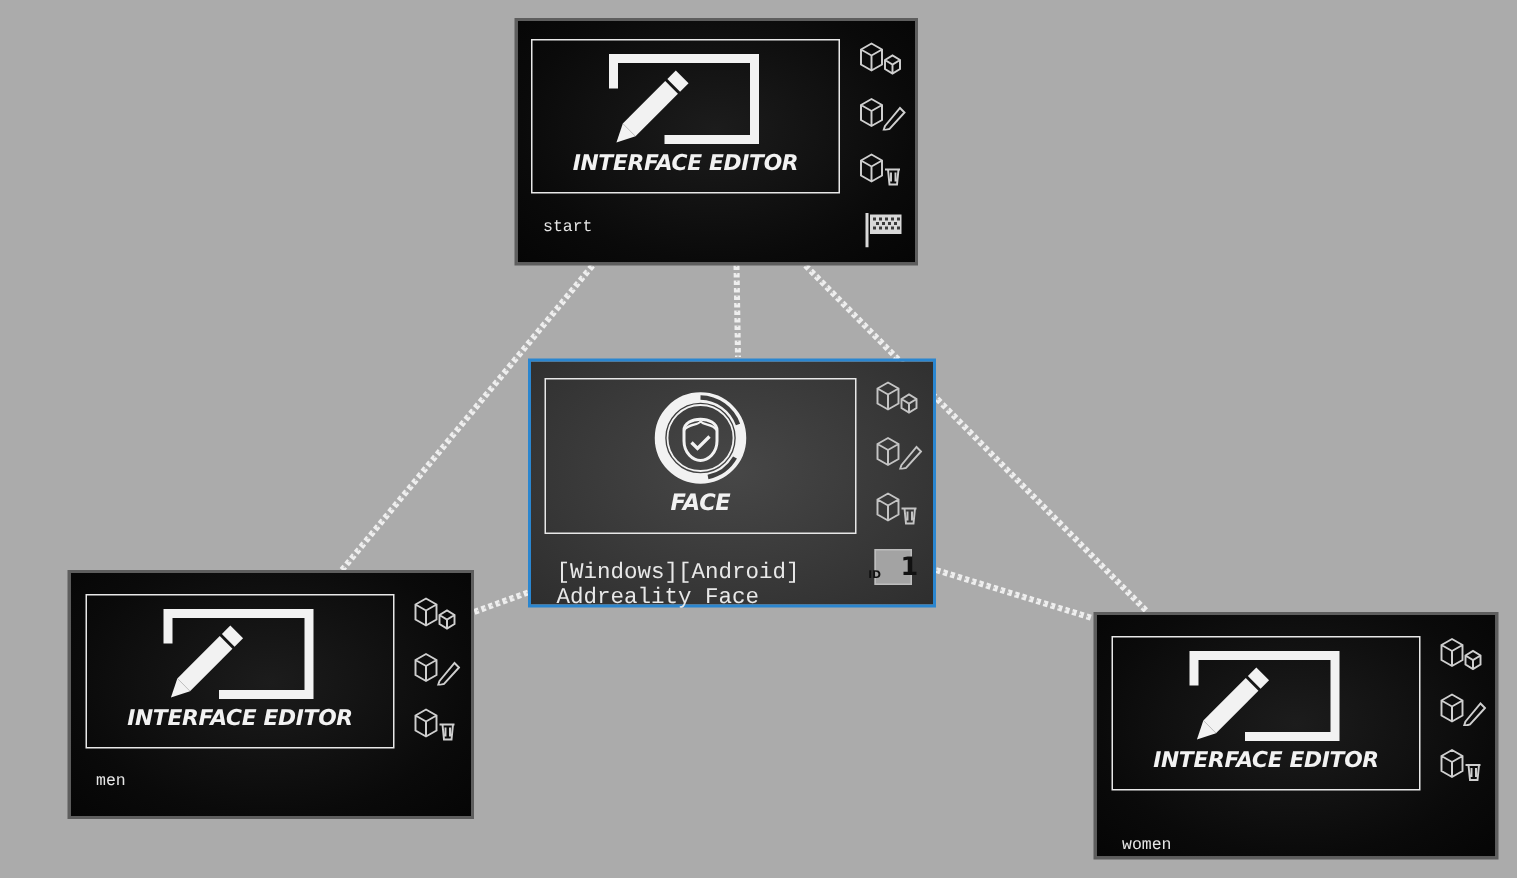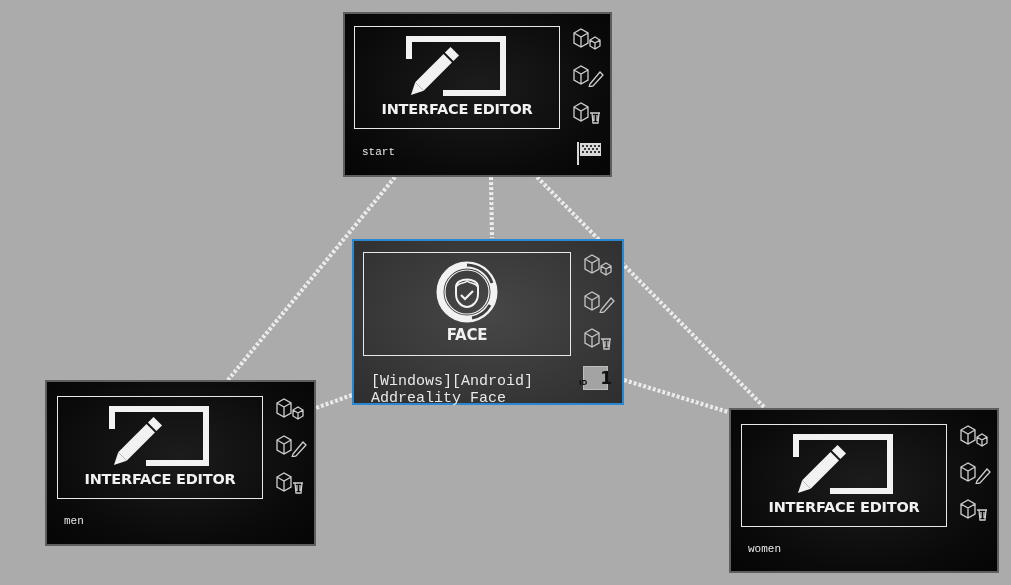--- a/index.html
+++ b/index.html
@@ -32,21 +32,21 @@
       width: 206px; height: 103px;
       border: 1.5px solid #e8e8e8;
     }
     .node .preview .pic {
       position: absolute; left: 50%; top: 8px; transform: translateX(-50%);
     }
     .node .preview .ptitle {
       position: absolute; left: 0; right: 0; bottom: 11px;
       text-align: center; color: #f2f2f2;
       font-family: "DejaVu Sans", sans-serif;
-      font-weight: bold; font-size: 14.5px; letter-spacing: -0.2px;
+      font-weight: bold; font-size: 14.5px; letter-spacing: -0.2px; font-style: italic;
     }
     .node .caption {
       position: absolute; left: 17px; top: 132px;
       color: #e6e6e6; font-family: Liberation Mono, monospace; font-size: 11px;
     }
     .node.selected .caption { left: 17px; color: #e8e8e8; font-size: 15px; }
     .node .tools {
       position: absolute; left: 227px; top: 12px; width: 34px;
     }
     .node .tool {
@@ -255,16 +255,16 @@
           <path d="M18 21 L28 9 L31 12 L21 23 L17 24 Z"></path>
         </g>
       </svg>
       <svg class="tool" viewBox="0 0 32 24">
         <g fill="none" stroke="#cfcfcf" stroke-width="1.3">
           <path d="M2 7 L9 3 L16 7 L16 17 L9 21 L2 17 Z M2 7 L9 11 L16 7 M9 11 L9 21"></path>
           <path d="M18 13 L28 13 M20 13 L21 23 L26 23 L27 13 M22 15 L22 21 M25 15 L25 21"></path>
         </g>
       </svg>
     </div>
-    <div class="caption" style="top:133px;">women</div>
+    <div class="caption" style="top:148px;">women</div>
   </div>
 
 </div>
 
 </body></html>

